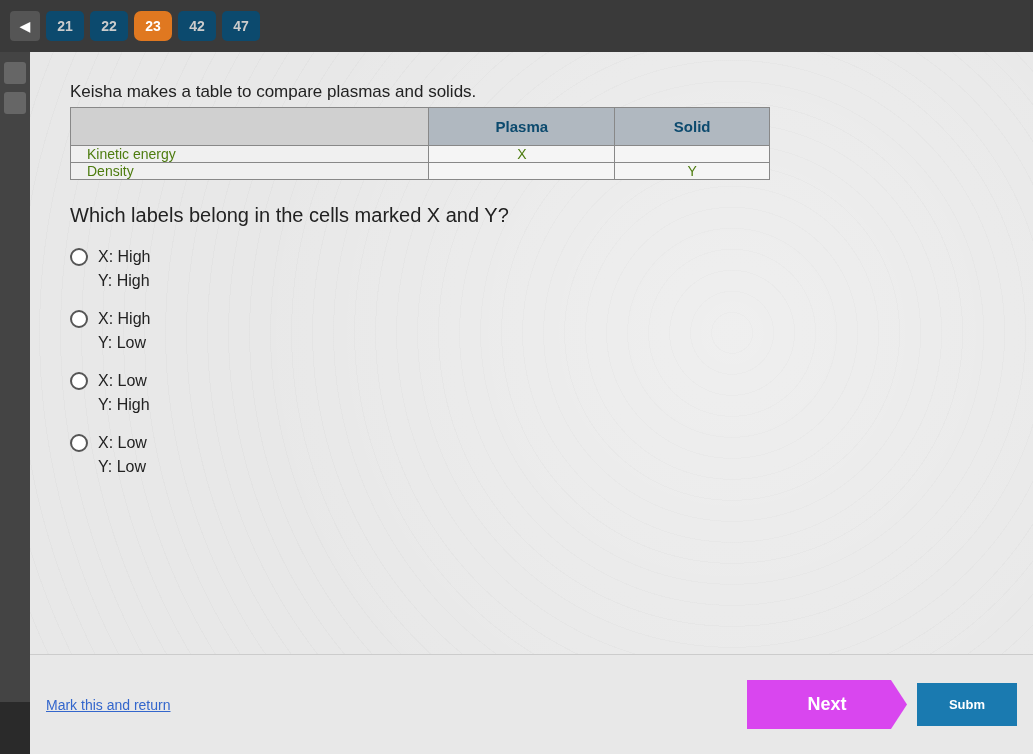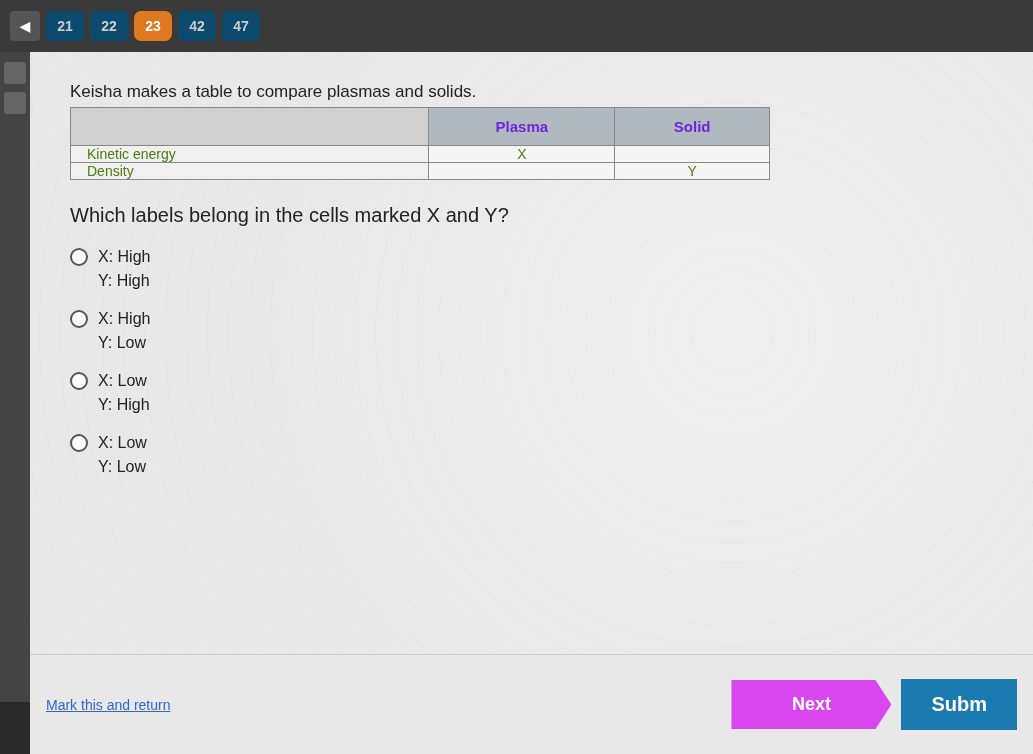--- a/index.html
+++ b/index.html
@@ -85,21 +85,21 @@
       margin-bottom: 24px;
     }
 
     .comparison-table th {
       background: #b0b8c0;
       border: 1px solid #888;
       padding: 10px 20px;
       font-size: 15px;
       font-weight: bold;
       text-align: center;
-      color: #6d28d9;
+      color: #0c4a6e;
     }
 
     .comparison-table td {
       border: 1px solid #888;
       padding: 0 16px;
       font-size: 14px;
       color: #4d7c0f;
       background: #f5f5f5;
       text-align: left;
     }
@@ -200,21 +200,21 @@
       cursor: pointer;
       clip-path: polygon(0 0, 90% 0, 100% 50%, 90% 100%, 0 100%);
       min-width: 160px;
     }
 
     .submit-btn {
       background: #1a7ab0;
       color: white;
       border: none;
       padding: 14px 30px;
-      font-size: 20px;
+      font-size: 13px;
       font-weight: bold;
       cursor: pointer;
       min-width: 100px;
     }
 
     
     .sidebar-left {
       position: absolute;
       left: 0;
       top: 52px;

